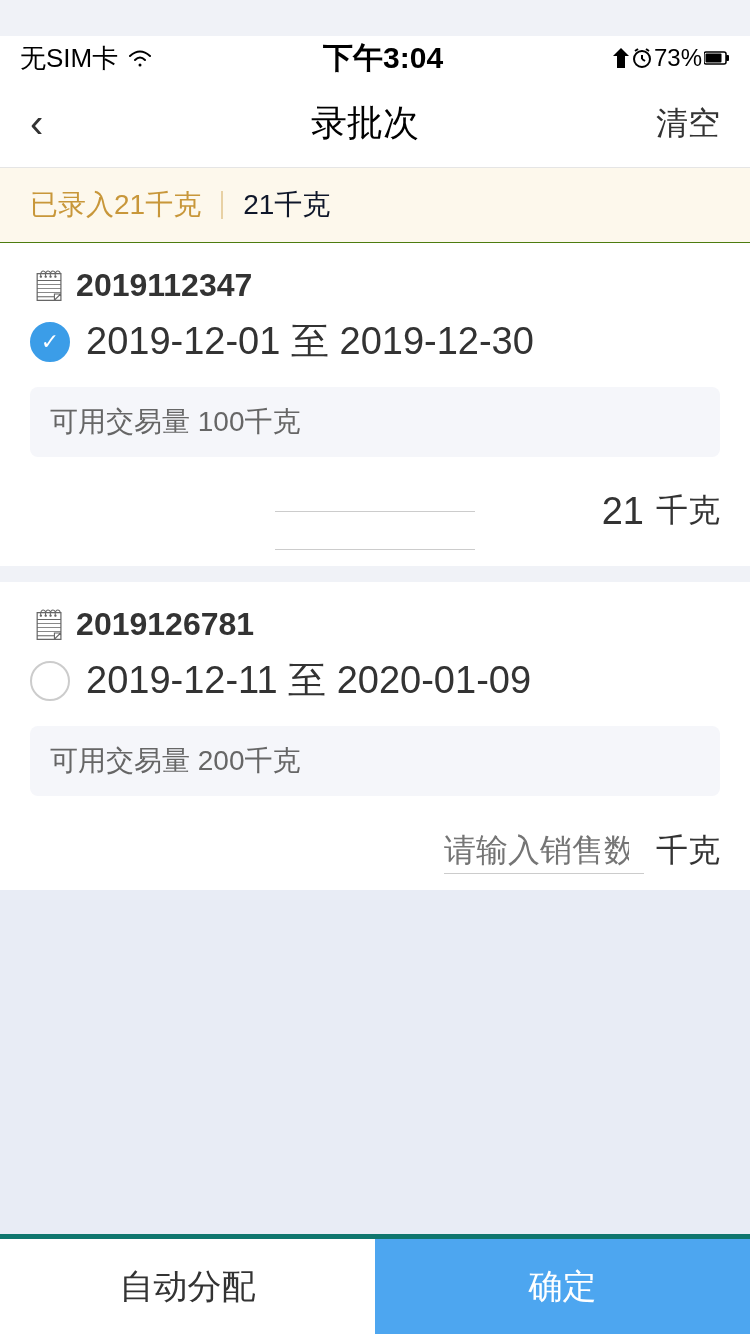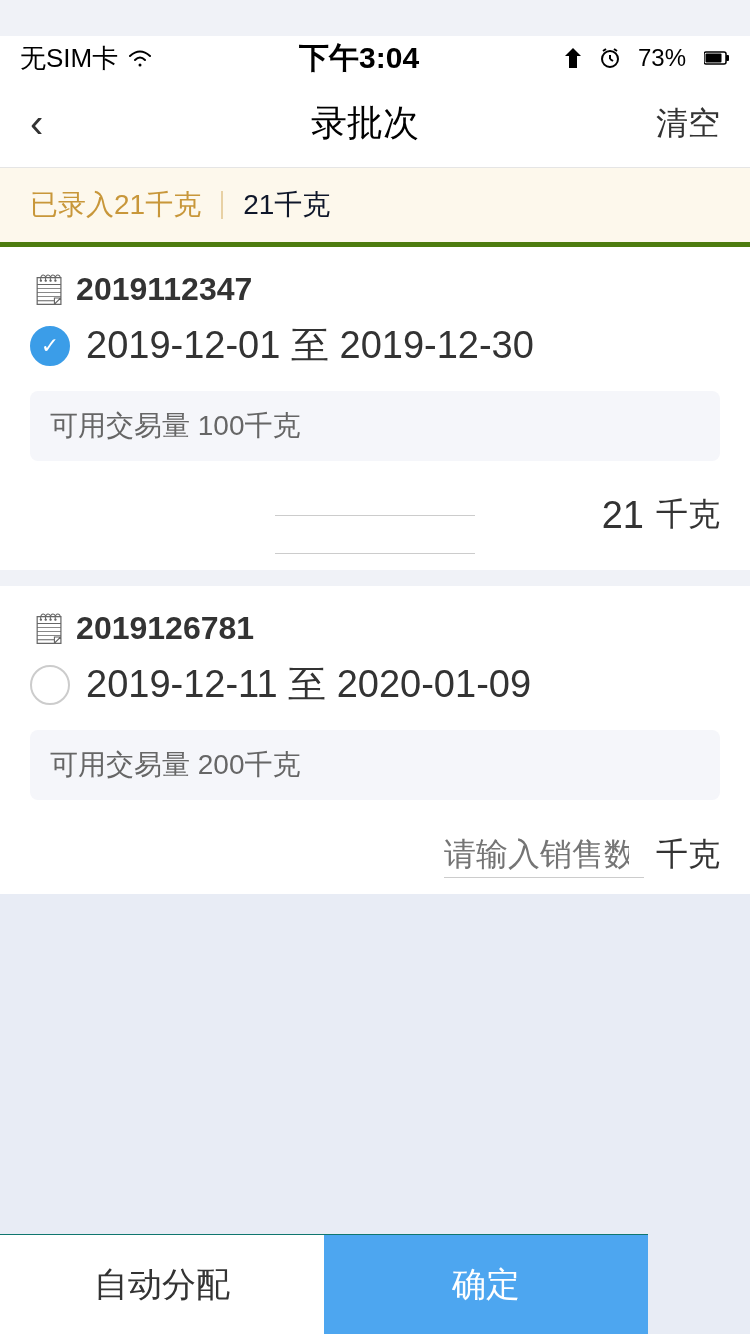--- a/index.html
+++ b/index.html
@@ -33,21 +33,21 @@
       color: #000;
     }
     .status-center {
       font-size: 30px;
       font-weight: 700;
       color: #000;
     }
     .status-right {
       display: flex;
       align-items: center;
-      gap: 18px;
+      gap: 2px;
       font-size: 24px;
       color: #000;
     }
 
     
     .nav-bar {
       width: 750px;
       height: 88px;
       background: #fff;
       display: flex;
@@ -76,21 +76,21 @@
     }
 
     
     .info-banner {
       width: 750px;
       background: #fdf8ec;
       padding: 18px 30px;
       display: flex;
       align-items: center;
       gap: 20px;
-      border-bottom: 5px solid #4d7c0f;
+      border-bottom: 1px solid #4d7c0f;
     }
     .info-banner-text {
       font-size: 28px;
       color: #c8973a;
     }
     .info-banner-divider {
       width: 2px;
       height: 28px;
       background: #c8973a;
       opacity: 0.4;
@@ -222,25 +222,25 @@
     .empty-area {
       background: #e8ecf5;
       height: 440px;
     }
 
     
     .bottom-bar {
       position: fixed;
       bottom: 0;
       left: 0;
-      width: 648px;
+      width: 750px;
       height: 100px;
       display: flex;
       background: #fff;
-      border-top: 1px solid #0f766e;
+      border-top: 5px solid #0f766e;
     }
     .btn-auto {
       flex: 1;
       display: flex;
       align-items: center;
       justify-content: center;
       font-size: 34px;
       color: #333;
       background: #fff;
       cursor: pointer;

